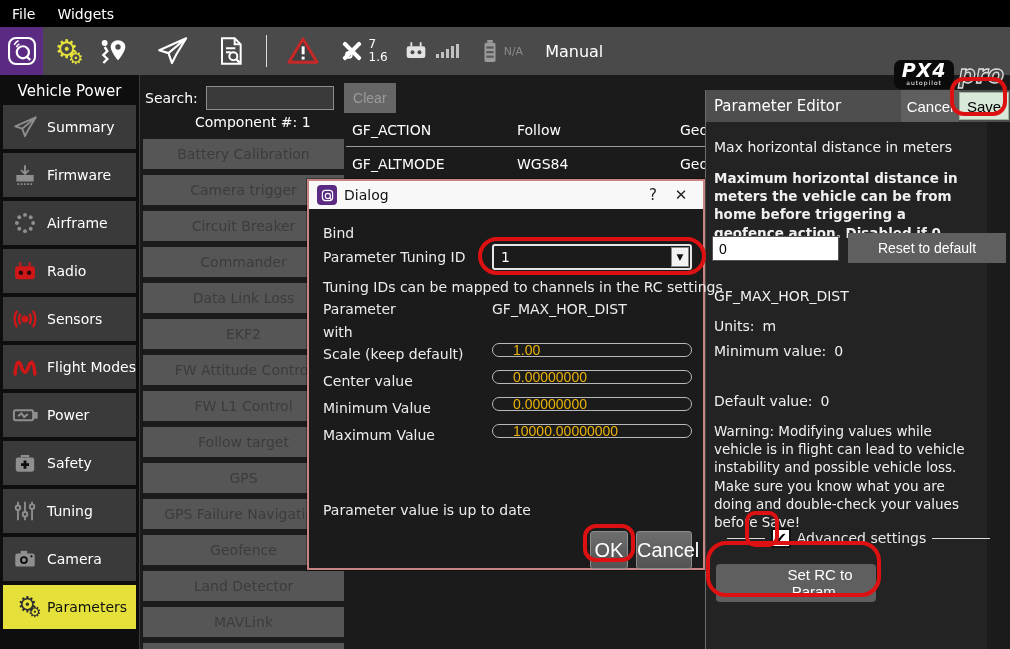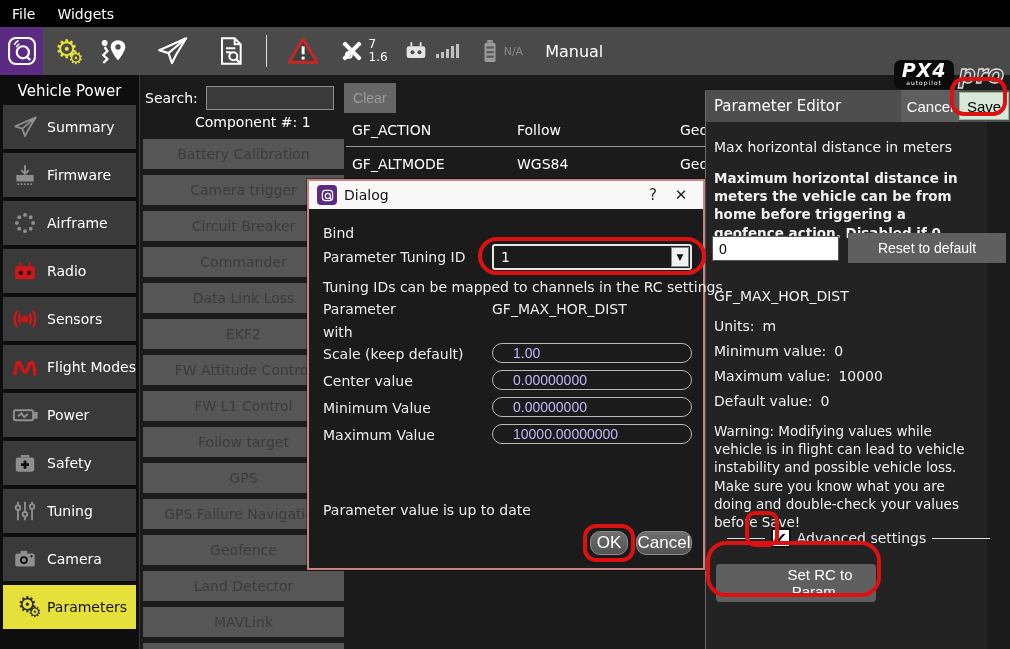--- a/index.html
+++ b/index.html
@@ -84,29 +84,29 @@
   
   .dialog { position:absolute; left:307px; top:179px; width:398px; height:391px; border:2px solid #c98383;
     background:#1b1b1b; z-index:20; box-shadow:0 0 0 1px #00000055; }
   .dlg-title { height:28px; background:#f8f8f8; display:flex; align-items:center; padding:0 8px; }
   .dlg-title .txt { color:#111; font-size:14px; margin-left:7px; flex:1; }
   .dlg-title .wbtn { color:#222; font-size:15px; width:28px; text-align:center; cursor:pointer; }
   .dlg-ico { width:20px; height:20px; background:#5b2b84; border-radius:4px; display:flex; align-items:center; justify-content:center; }
   .dlg-body { position:relative; width:100%; height:359px; }
   .dl { position:absolute; left:14px; color:#ececec; white-space:nowrap; }
   .dv { position:absolute; left:183px; color:#ececec; white-space:nowrap; }
-  .dlg-input { position:absolute; left:183px; width:200px; height:20px; background:#1b1b1b; border:1px solid #b9b9b9;
-    border-radius:10px; color:#c4b5fd; font-size:14px; padding:0 20px; }
+  .dlg-input { position:absolute; left:183px; width:200px; height:14px; background:#1b1b1b; border:1px solid #b9b9b9;
+    border-radius:10px; color:#eab308; font-size:14px; padding:0 20px; }
   .combo { position:absolute; left:183px; top:35px; width:200px; height:26px; background:#1b1b1b;
     border:2px solid #e6e6e6; border-radius:3px; display:flex; align-items:center; cursor:pointer; }
   .combo .val { flex:1; padding-left:7px; color:#fff; }
   .combo .arrow { width:18px; height:20px; margin-right:1px; background:#f2f2f2; color:#111; font-size:9px;
     display:flex; align-items:center; justify-content:center; border:1px solid #888; }
-  .dlg-btn { position:absolute; height:24px; background:linear-gradient(#6e6e6e,#525252); border:1px solid #8d8d8d;
-    border-radius:10px; color:#fff; font-size:17px; }
+  .dlg-btn { position:absolute; height:38px; background:linear-gradient(#6e6e6e,#525252); border:1px solid #8d8d8d;
+    border-radius:3px; color:#fff; font-size:20px; }
   .ok-btn { left:281px; top:322px; width:38px; }
   .cancel-btn { left:327px; top:322px; width:56px; }
 
   
   .ann { position:absolute; border:4px solid #dd1111; z-index:40; pointer-events:none; }
 
   svg { display:block; }
 </style>
 </head>
 <body>
@@ -385,23 +385,20 @@
     <div class="ed-text" style="top:79px; font-size:13.5px;font-weight:bold;">Maximum horizontal distance in meters the vehicle can be from home before triggering a geofence action. Disabled if 0.</div>
     <input class="ed-value-input" value="0" style="">
     <button class="ed-reset">Reset to default</button>
     <div class="kv" style="top:198px;">GF_MAX_HOR_DIST</div>
     <div class="kv" style="top:228px;">
       <span>Units:</span><b>m</b>
     </div>
     <div class="kv" style="top:253px;">
       <span>Minimum value:</span><b>0</b>
     </div>
-    <div class="kv" style="top:278px;">
-      <span>Maximum value:</span><b>10000</b>
-    </div>
     <div class="kv" style="top:303px;">
       <span>Default value:</span><b>0</b>
     </div>
     <div class="ed-text" style="top:332px; font-size:13.5px;">Warning: Modifying values while vehicle is in flight can lead to vehicle instability and possible vehicle loss. Make sure you know what you are doing and double-check your values before Save!</div>
     <div class="adv-row">
       <span class="adv-line" style="width:38px"></span>
       <span class="checkbox">✔</span>
       <span>Advanced settings</span>
       <span class="adv-line" style="width:58px"></span>
     </div>

